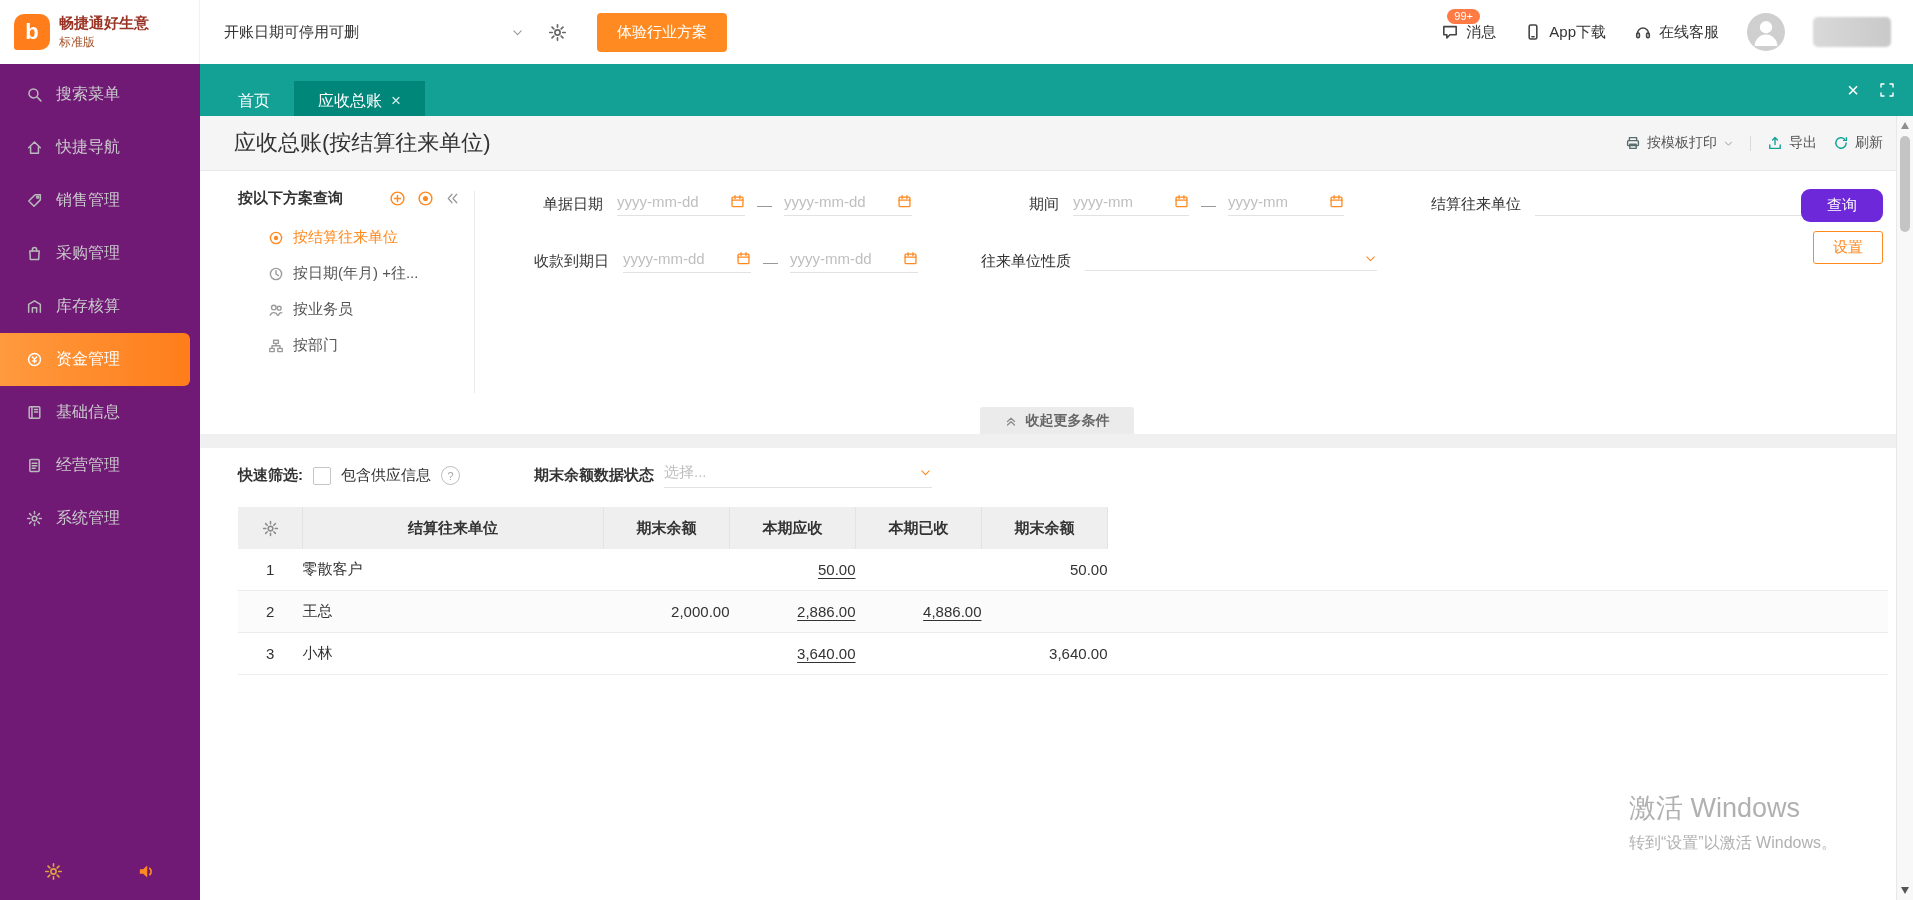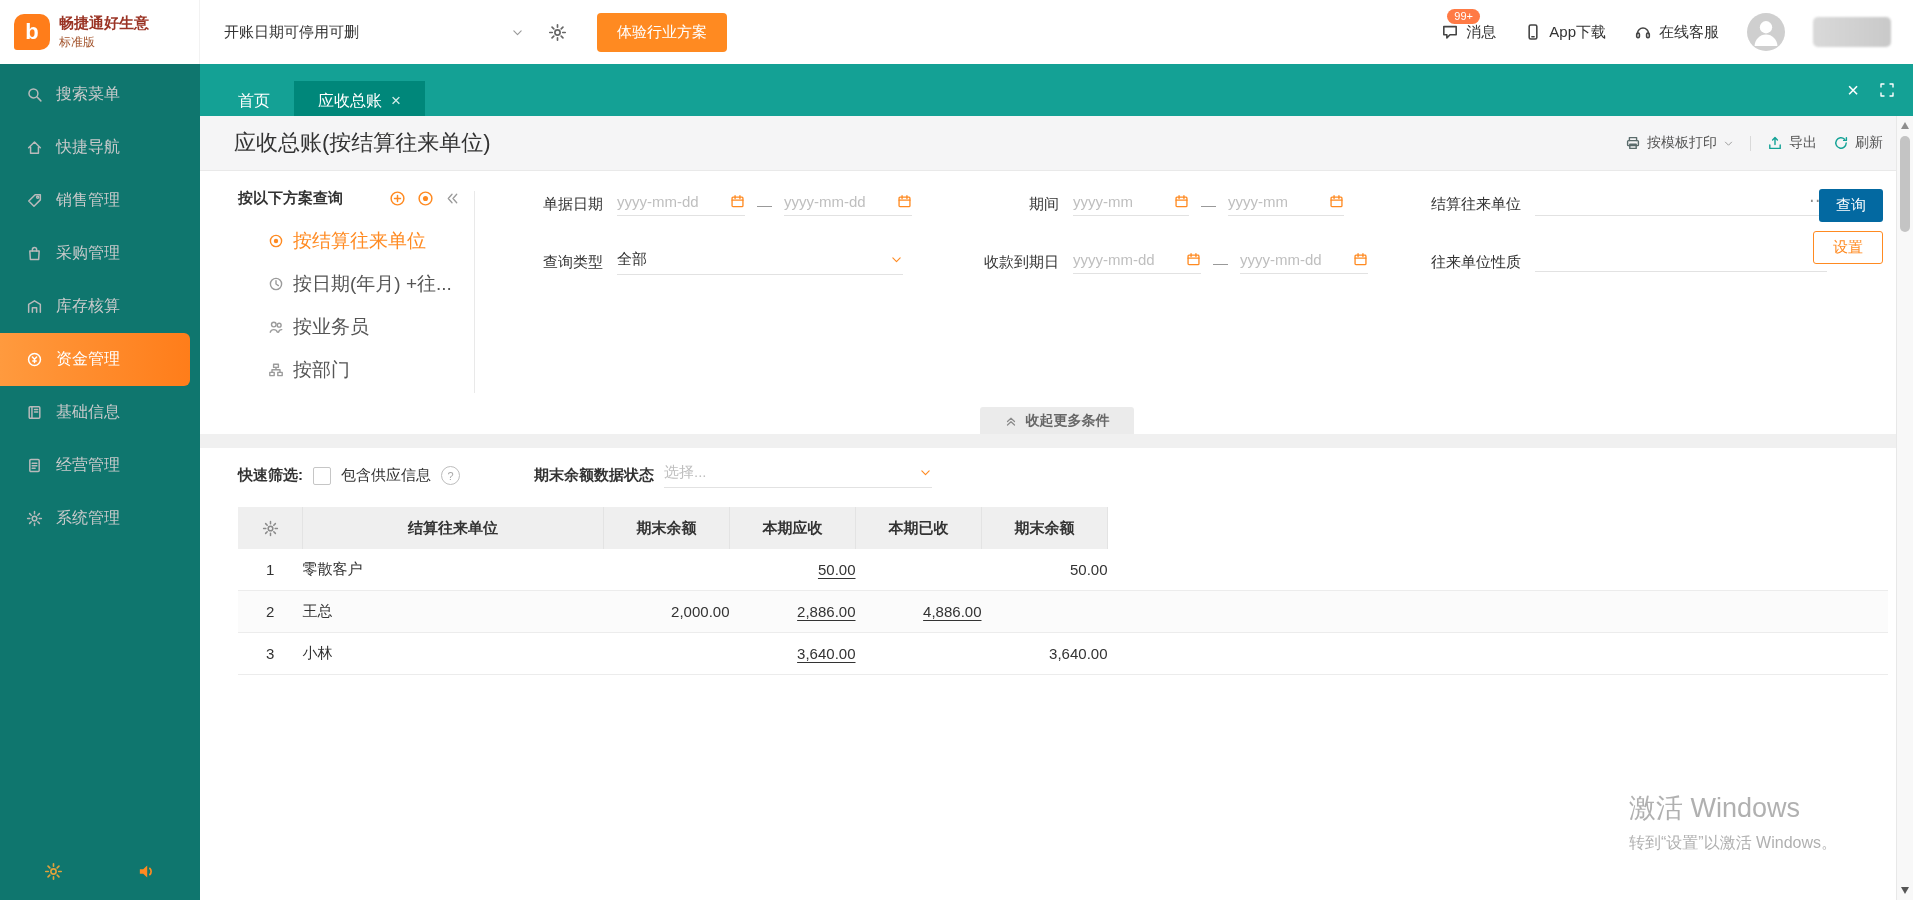--- a/index.html
+++ b/index.html
@@ -27,21 +27,21 @@
   .top-item{display:flex;align-items:center;gap:7px;color:#333;cursor:pointer;position:relative;font-size:15px;}
   .top-item .t-ic{color:#444;}
   .badge{position:absolute;top:-14px;left:6px;background:#ff7a45;color:#fff;font-size:11px;border-radius:10px;padding:2px 7px;line-height:1;}
   .avatar{width:38px;height:38px;border-radius:50%;background:#cfcfcf;display:flex;align-items:center;justify-content:center;overflow:hidden;cursor:pointer;}
   .user-redacted{width:78px;height:30px;border-radius:5px;background:linear-gradient(90deg,#d9d9d9,#c9c9c9);filter:blur(1px);}
 
   
   .body-row{flex:1;display:flex;min-height:0;}
 
   
-  .sidebar{width:200px;flex:0 0 200px;background:#0f766e;color:#c9cacb;display:flex;flex-direction:column;padding-top:4px;position:relative;}
+  .sidebar{width:200px;flex:0 0 200px;background:#701a75;color:#c9cacb;display:flex;flex-direction:column;padding-top:4px;position:relative;}
   .side-item{height:53px;display:flex;align-items:center;gap:13px;padding-left:26px;font-size:16px;cursor:pointer;}
   .side-item .s-ic{color:#b9babb;display:flex;}
   .side-item.active{background:linear-gradient(90deg,#ff9a3e,#ff7d1a);color:#fff;width:calc(100% - 10px);box-sizing:border-box;border-radius:0 6px 6px 0;}
   .side-item.active .s-ic{color:#fff;}
   .side-bottom{position:absolute;bottom:0;left:0;right:0;height:58px;display:flex;align-items:center;justify-content:space-between;padding:0 44px;box-sizing:border-box;}
   .side-bottom .sb-gear{color:#e0a23c;cursor:pointer;}
   .side-bottom .sb-speaker{color:#ff8a21;cursor:pointer;}
 
   
   .main{flex:1;display:flex;flex-direction:column;min-width:0;position:relative;background:#fff;}
@@ -62,21 +62,21 @@
   .v-div{width:1px;height:15px;background:#d9d9d9;}
 
   
   .content{flex:1;position:relative;background:#fff;overflow:hidden;}
 
   .query-section{display:flex;padding:18px 30px 0 38px;}
   .scheme-panel{width:222px;flex:0 0 222px;}
   .scheme-header{display:flex;align-items:center;font-weight:bold;font-size:15px;color:#333;}
   .scheme-hicons{margin-left:auto;display:flex;align-items:center;gap:11px;color:#ff8a21;}
   .scheme-hicons .gray{color:#9a9a9a;}
-  .scheme-list{margin-top:20px;display:flex;flex-direction:column;gap:17px;padding-left:30px;font-size:19px;color:#555;}
+  .scheme-list{margin-top:20px;display:flex;flex-direction:column;gap:17px;padding-left:30px;font-size:15px;color:#555;}
   .scheme-item{display:flex;align-items:center;gap:9px;cursor:pointer;}
   .scheme-item .sc-ic{color:#9b9b9b;display:flex;}
   .scheme-item.selected{color:#ff8a21;}
   .scheme-item.selected .sc-ic{color:#ff8a21;}
   .divider-v{width:1px;background:#e9e9e9;margin:2px 0 12px 14px;}
 
   .form-area{flex:1;padding-left:48px;padding-top:4px;position:relative;min-height:212px;}
   .form-row{display:flex;align-items:center;margin-bottom:34px;}
   .fg{display:flex;align-items:center;}
   .fg1{width:450px;flex:0 0 450px;}
@@ -90,21 +90,21 @@
   .u-field input::placeholder{color:#bfbfbf;}
   .w-date{width:128px;}
   .w-month{width:116px;}
   .w-wide{width:292px;}
   .cal-ic{color:#ff8a21;flex:0 0 auto;margin-left:4px;cursor:pointer;}
   .dash{color:#999;margin:0 12px;}
   .sel-val{color:#333;}
   .sel-ph{color:#bfbfbf;}
   .sel-chev{color:#ff8a21;display:flex;cursor:pointer;}
   .ellipsis-btn{color:#8a8a8a;font-size:17px;cursor:pointer;line-height:0.6;letter-spacing:1px;}
-  .btn-search{position:absolute;right:0;top:0;width:64px;height:33px;background:#0369a1;color:#fff;border:none;border-radius:3px;font-size:15px;cursor:pointer;}
+  .btn-search{position:absolute;right:0;top:0;width:82px;height:33px;background:#6d28d9;color:#fff;border:none;border-radius:9px;font-size:15px;cursor:pointer;}
   .btn-settings{position:absolute;right:0;top:42px;width:70px;height:33px;background:#fff;color:#ff8a21;border:1px solid #ff8a21;border-radius:3px;font-size:15px;cursor:pointer;box-sizing:border-box;}
 
   .collapse-strip{display:flex;justify-content:center;margin-top:2px;font-weight:bold;}
   .collapse-pill{background:#ebebeb;height:27px;display:flex;align-items:center;gap:8px;padding:0 24px;font-size:14px;color:#666;cursor:pointer;border-radius:3px 3px 0 0;}
   .collapse-pill .cp-ic{color:#8a8a8a;display:flex;}
 
   .gap-strip{height:14px;background:#f0f0f0;}
 
   .filter-row{display:flex;align-items:center;padding:15px 30px 11px 38px;gap:10px;}
   .f-bold{font-weight:bold;font-size:15px;color:#333;}
@@ -492,31 +492,20 @@
               <div class="fg">
                 <span class="lbl lbl-c">结算往来单位</span>
                 <span class="u-field w-wide">
                   <input style="">
                   <span class="ellipsis-btn">⋯</span>
                 </span>
               </div>
             </div>
 
             <div class="form-row">
-              <div class="fg fg1">
-                <span class="lbl lbl-a">查询类型</span>
-                <span class="u-field w-wide" style="width:286px;">
-                  <span class="sel-val">全部</span>
-                  <span class="sel-chev">
-                    <svg class="lic" width="13" height="13" viewBox="0 0 16 16">
-                        <path d="M3.5 6l4.5 4.5L12.5 6"></path>
-                      </svg>
-                  </span>
-                </span>
-              </div>
               <div class="fg fg2">
                 <span class="lbl lbl-b">收款到期日</span>
                 <span class="u-field w-date">
                   <input placeholder="yyyy-mm-dd" style="">
                   <span class="cal-ic">
                     <svg class="lic" width="15" height="15" viewBox="0 0 16 16">
                         <rect x="2.2" y="3.4" width="11.6" height="10" rx="1"></rect>
                         <path d="M2.2 6.6h11.6M5.4 1.8v3M10.6 1.8v3"></path>
                       </svg>
                   </span>

